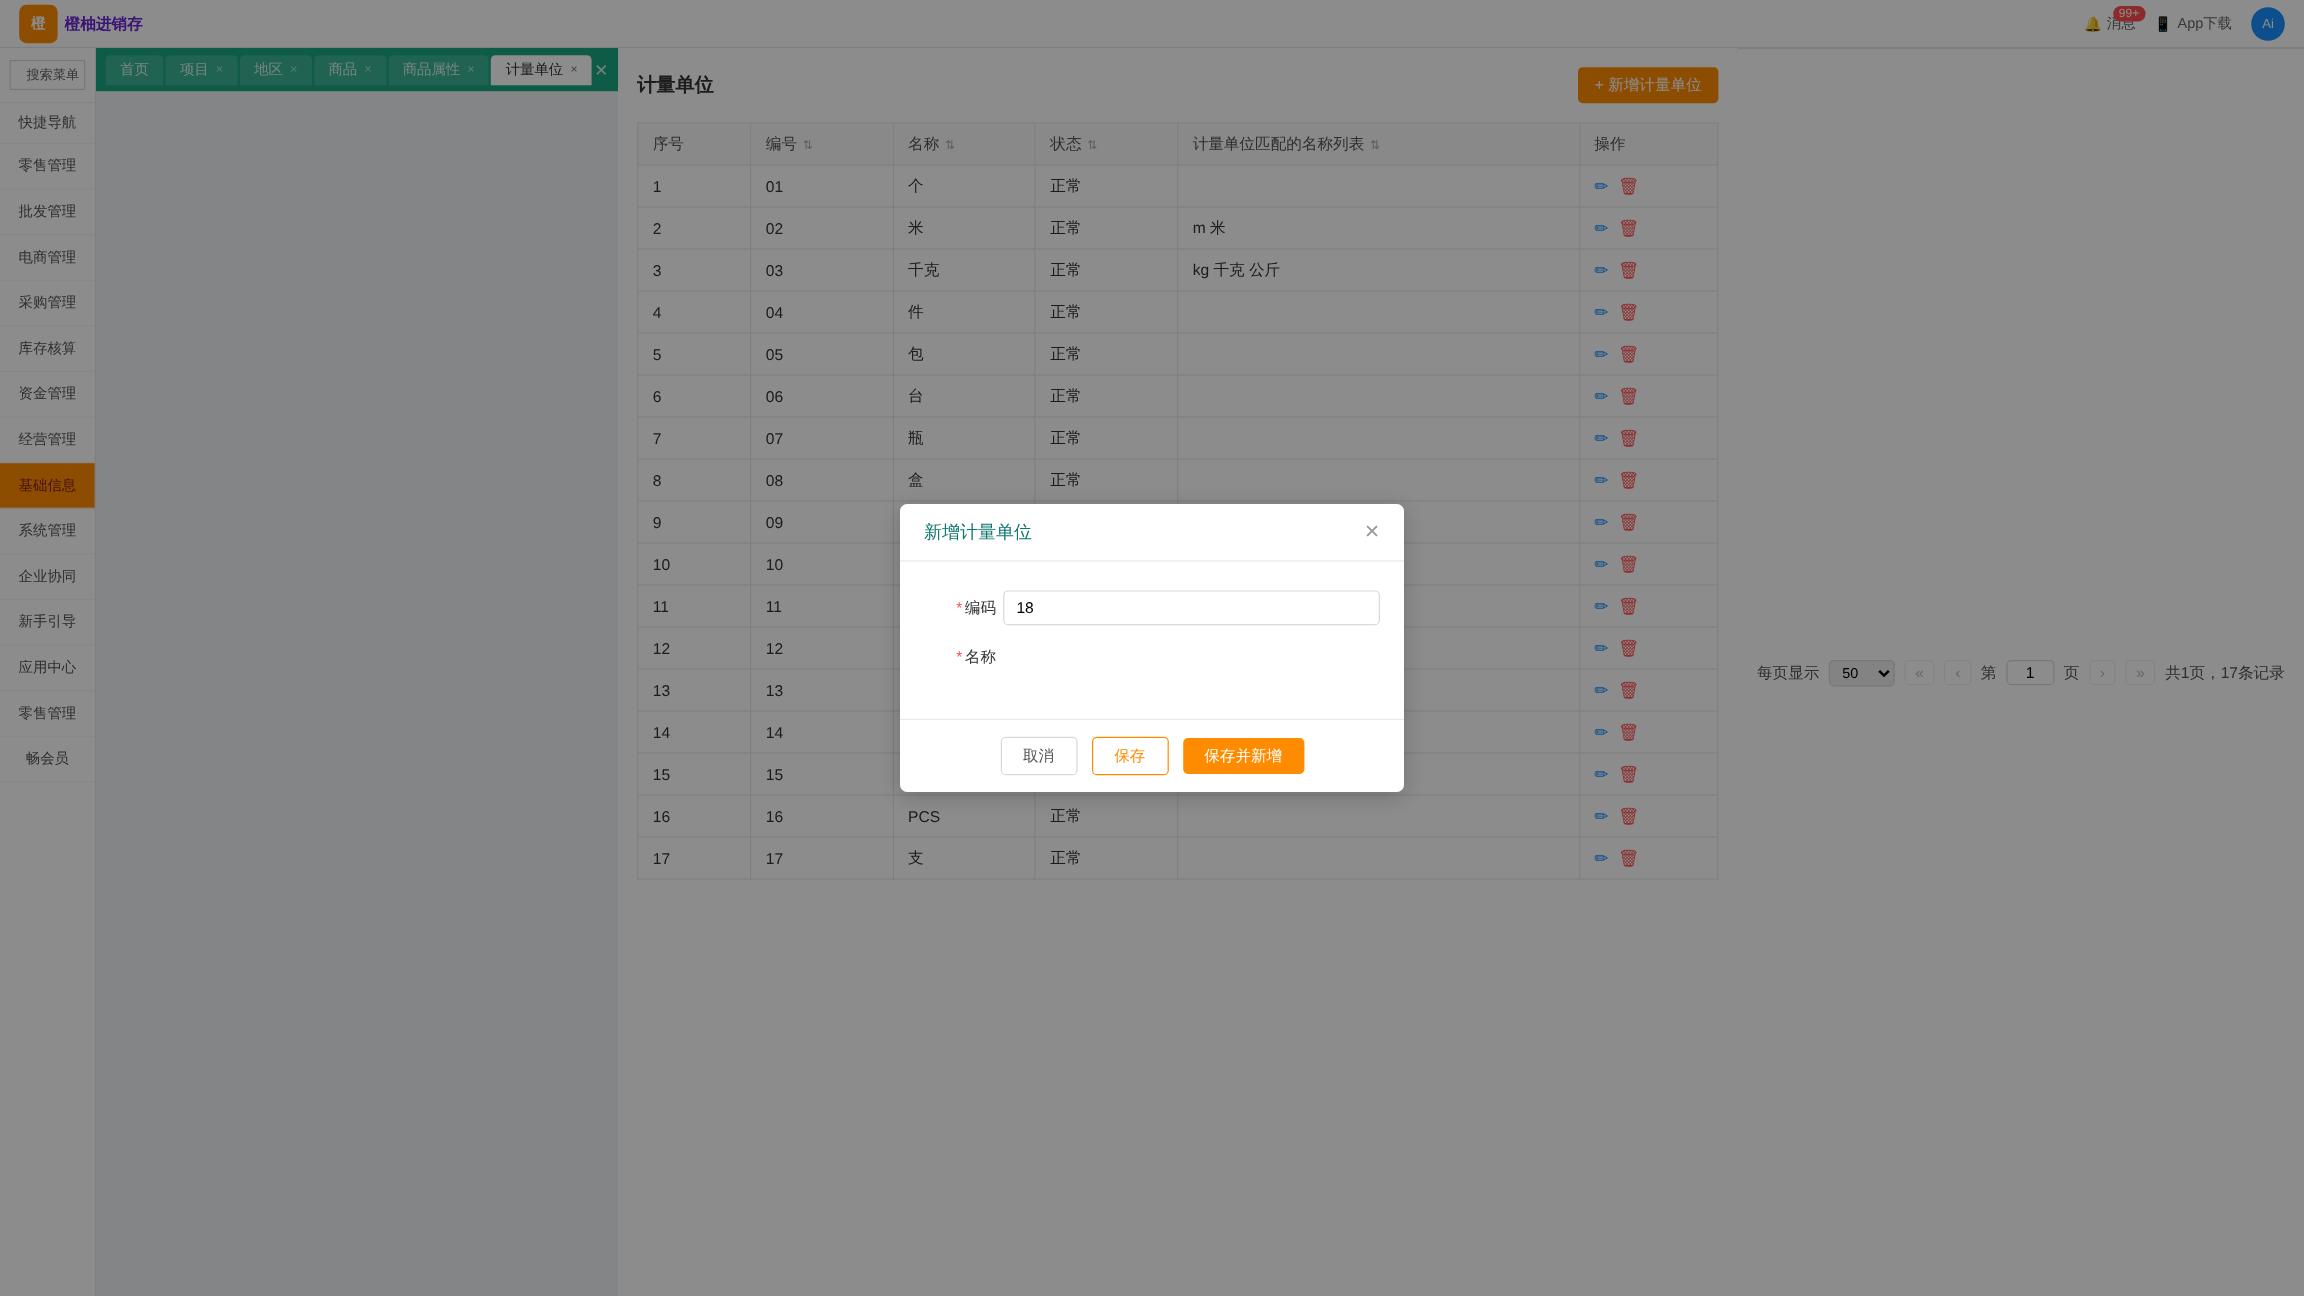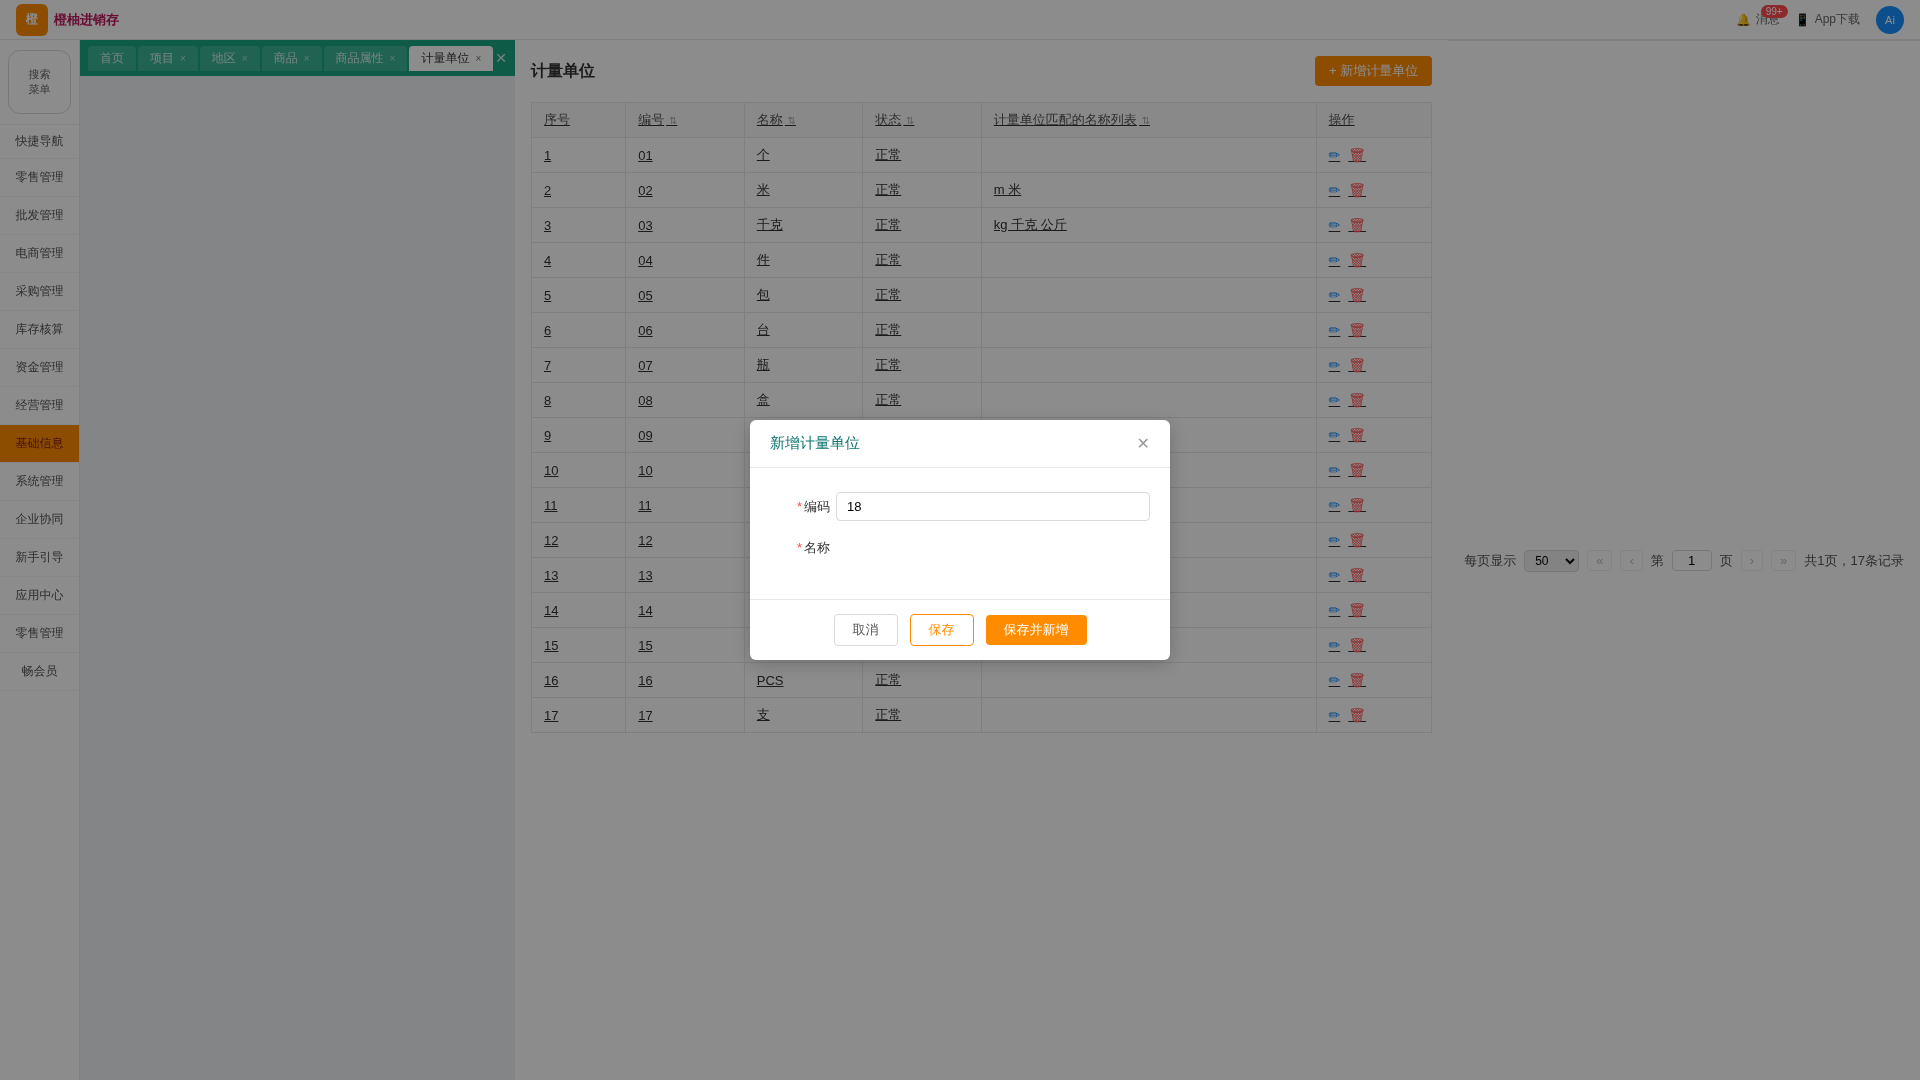--- a/index.html
+++ b/index.html
@@ -3,34 +3,34 @@
   <meta charset="utf-8">
   <style>
     * { box-sizing: border-box; margin: 0; padding: 0; }
     body { font-family: 'Microsoft YaHei', Arial, sans-serif; font-size: 13px; background: #f0f2f5; color: #333; height: 1080px; width: 1920px; overflow: hidden; display: flex; flex-direction: column; }
 
     
     .top-bar { height: 40px; background: #fff; display: flex; align-items: center; justify-content: space-between; padding: 0 16px; border-bottom: 1px solid #e8e8e8; flex-shrink: 0; }
     .top-bar-left { display: flex; align-items: center; gap: 8px; }
     .logo-area { display: flex; align-items: center; gap: 6px; }
     .logo-icon { width: 32px; height: 32px; background: #ff8c00; border-radius: 6px; display: flex; align-items: center; justify-content: center; color: white; font-weight: bold; font-size: 12px; }
-    .logo-text { font-size: 13px; color: #be185d; font-weight: bold; }
+    .logo-text { font-size: 13px; color: #6d28d9; font-weight: bold; }
     .top-bar-right { display: flex; align-items: center; gap: 16px; }
     .notification-btn { display: flex; align-items: center; gap: 4px; font-size: 12px; color: #666; cursor: pointer; position: relative; }
     .badge { background: #ff4d4f; color: white; border-radius: 10px; padding: 1px 5px; font-size: 10px; position: absolute; top: -6px; right: -8px; }
     .app-download { display: flex; align-items: center; gap: 4px; font-size: 12px; color: #666; cursor: pointer; }
     .user-avatar { width: 28px; height: 28px; background: #1890ff; border-radius: 50%; display: flex; align-items: center; justify-content: center; color: white; font-size: 11px; cursor: pointer; }
 
     
     .main-layout { display: flex; flex: 1; overflow: hidden; }
 
     
     .sidebar { width: 80px; background: #fff; border-right: 1px solid #e8e8e8; display: flex; flex-direction: column; flex-shrink: 0; overflow-y: auto; }
     .sidebar-search { padding: 10px 8px; border-bottom: 1px solid #f0f0f0; }
-    .sidebar-search-btn { width: 100%; background: none; border: 1px solid #d9d9d9; border-radius: 12px; padding: 16px; font-size: 11px; color: #666; cursor: pointer; text-align: center; }
+    .sidebar-search-btn { width: 100%; background: none; border: 1px solid #d9d9d9; border-radius: 0; padding: 4px; font-size: 11px; color: #666; cursor: pointer; text-align: right; }
     .sidebar-item { padding: 10px 4px; text-align: center; cursor: pointer; font-size: 12px; color: #555; border-bottom: 1px solid #f5f5f5; transition: background 0.2s; }
     .sidebar-item.active { background: #ff8c00; color: #7f1d1d; }
     .sidebar-nav { padding: 8px 4px; text-align: center; font-size: 12px; color: #555; cursor: pointer; border-bottom: 1px solid #f5f5f5; }
 
     
     .content-area { flex: 1; display: flex; flex-direction: row; overflow: hidden; }
 
     
     .tab-bar { height: 36px; background: #1ba784; display: flex; align-items: center; padding: 0 8px; gap: 2px; flex-shrink: 0; }
     .tab { display: flex; align-items: center; gap: 4px; padding: 4px 12px; border-radius: 4px 4px 0 0; font-size: 12px; cursor: pointer; color: rgba(255,255,255,0.8); background: rgba(255,255,255,0.15); }
@@ -40,21 +40,21 @@
 
     
     .page-content { flex: 1; background: #fff; overflow: auto; padding: 16px; position: relative; }
 
     
     .page-header { display: flex; align-items: center; justify-content: space-between; margin-bottom: 16px; }
     .page-title { font-size: 16px; font-weight: bold; color: #333; }
     .add-btn { background: #ff8c00; color: white; border: none; padding: 6px 14px; border-radius: 4px; cursor: pointer; font-size: 13px; }
 
     
-    .data-table { width: 100%; border-collapse: collapse; text-decoration: underline; }
+    .data-table { width: 100%; border-collapse: collapse; }
     .data-table th { background: #fafafa; border: 1px solid #e8e8e8; padding: 8px 12px; text-align: left; font-weight: 500; color: #555; font-size: 13px; white-space: nowrap; }
     .data-table td { border: 1px solid #e8e8e8; padding: 8px 12px; font-size: 13px; color: #333; }
     .sort-icon { font-size: 10px; color: #aaa; margin-left: 2px; }
     .status-normal { color: #52c41a; }
     .action-btns { display: flex; gap: 8px; }
     .action-btn { background: none; border: none; cursor: pointer; color: #1890ff; font-size: 14px; padding: 0; }
     .action-btn.delete { color: #ff4d4f; }
 
     
     .pagination-bar { display: flex; align-items: center; justify-content: flex-end; padding: 12px 16px; border-top: 1px solid #e8e8e8; gap: 8px; font-size: 13px; color: #555; flex-shrink: 0; background: #fff; }

